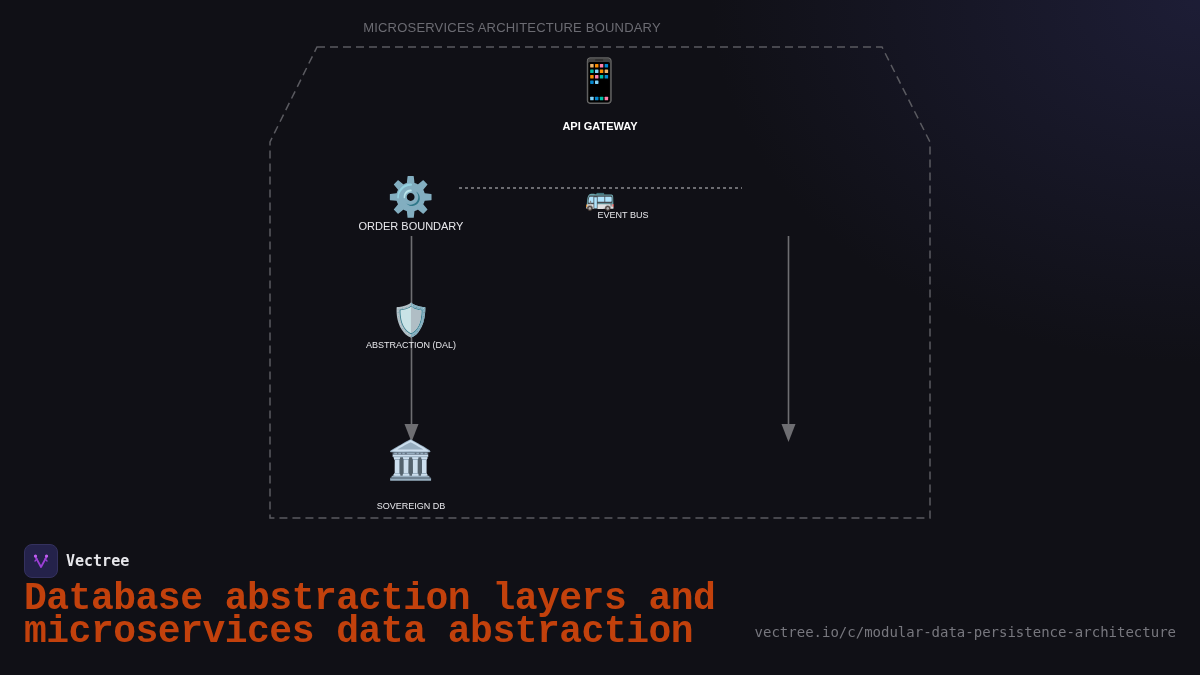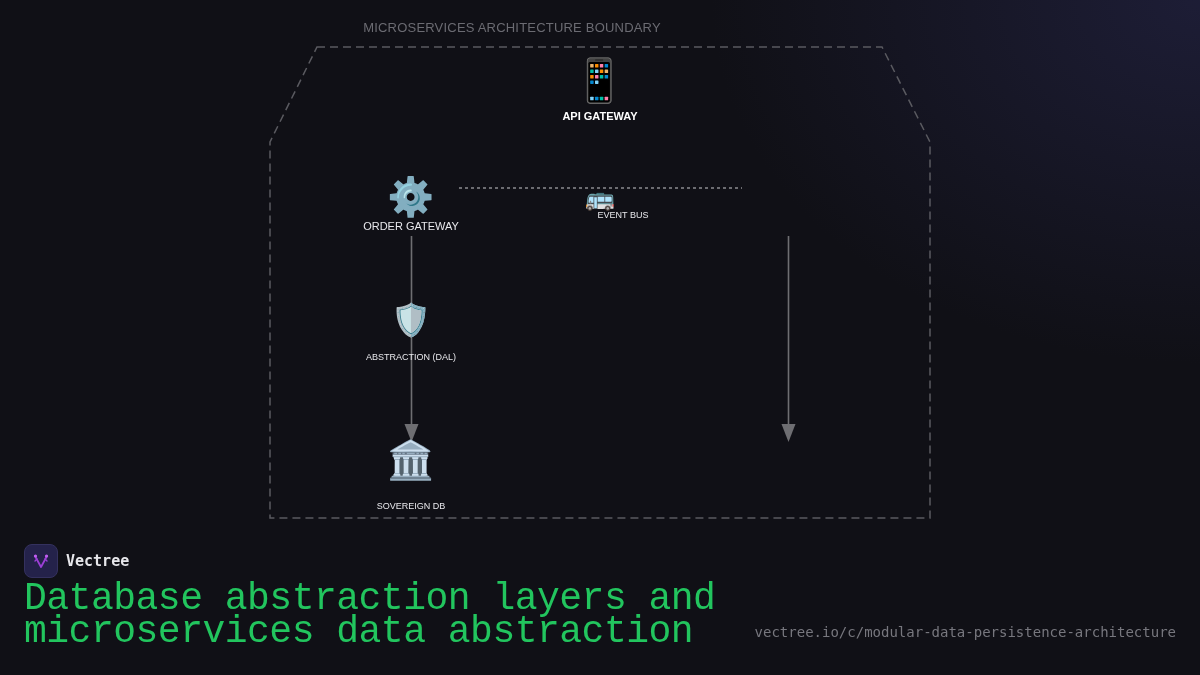--- a/index.html
+++ b/index.html
@@ -16,44 +16,44 @@
   .diagram { position: absolute; left: 0; top: 0; width: 1200px; height: 540px; }
   .boundary-title {
     position: absolute; top: 20px; left: 0; width: 1024px; text-align: center;
     color: #6b6b72; font-size: 13px; letter-spacing: 0.2px;
   }
   .node { position: absolute; text-align: center; transform: translateX(-50%); }
   .node .icon { display: block; line-height: 1; }
   .node .label { display: block; color: #e8e8ec; white-space: nowrap; }
   .n-api { left: 600px; top: 60px; }
   .n-api .icon { font-size: 42px; }
-  .n-api .label { font-weight: bold; font-size: 11px; margin-top: 8px; color: #ffffff; }
+  .n-api .label { font-weight: bold; font-size: 11px; margin-top: 18px; color: #ffffff; }
   .n-order { left: 411px; top: 178px; }
   .n-order .icon { font-size: 38px; }
   .n-order .label { font-size: 11px; margin-top: 4px; }
   .n-bus { left: 600px; top: 186px; }
   .n-bus .icon { font-size: 24px; }
   .n-bus .label { font-size: 9px; margin-top: 0px; padding-left: 46px; }
   .n-dal { left: 411px; top: 304px; }
   .n-dal .icon { font-size: 32px; }
-  .n-dal .label { font-size: 9px; margin-top: 16px; }
+  .n-dal .label { font-size: 9px; margin-top: 4px; }
   .n-db { left: 411px; top: 441px; }
   .n-db .icon { font-size: 38px; }
   .n-db .label { font-size: 9px; margin-top: 22px; }
 
   .brand { position: absolute; left: 24px; top: 544px; display: flex; align-items: center; gap: 8px; }
   .brand-logo {
     width: 32px; height: 32px; border-radius: 8px;
     background: #24224a; border: 1px solid #34315e;
     display: flex; align-items: center; justify-content: center;
   }
   .brand-name { color: #e6e6ea; font-family: "DejaVu Sans Mono", monospace; font-weight: bold; font-size: 15px; }
   .headline {
     position: absolute; left: 24px; top: 582px; margin: 0;
-    color: #22c55e; font-family: "Liberation Mono", monospace; font-weight: normal;
+    color: #c2410c; font-family: "Liberation Mono", monospace; font-weight: bold;
     font-size: 38px; line-height: 33px; letter-spacing: -0.5px;
   }
   .url {
     position: absolute; right: 24px; top: 624px;
     color: #77777e; font-family: "DejaVu Sans Mono", monospace; font-size: 14px;
   }
 </style>
 </head>
 <body>
 
@@ -80,21 +80,21 @@
 
   <div class="boundary-title">MICROSERVICES ARCHITECTURE BOUNDARY</div>
 
   <div class="node n-api">
     <span class="icon">📱</span>
     <span class="label">API GATEWAY</span>
   </div>
 
   <div class="node n-order">
     <span class="icon">⚙️</span>
-    <span class="label">ORDER GATEWAY</span>
+    <span class="label">ORDER BOUNDARY</span>
   </div>
 
   <div class="node n-bus">
     <span class="icon">🚌</span>
     <span class="label">EVENT BUS</span>
   </div>
 
   <div class="node n-dal">
     <span class="icon">🛡️</span>
     <span class="label">ABSTRACTION (DAL)</span>

